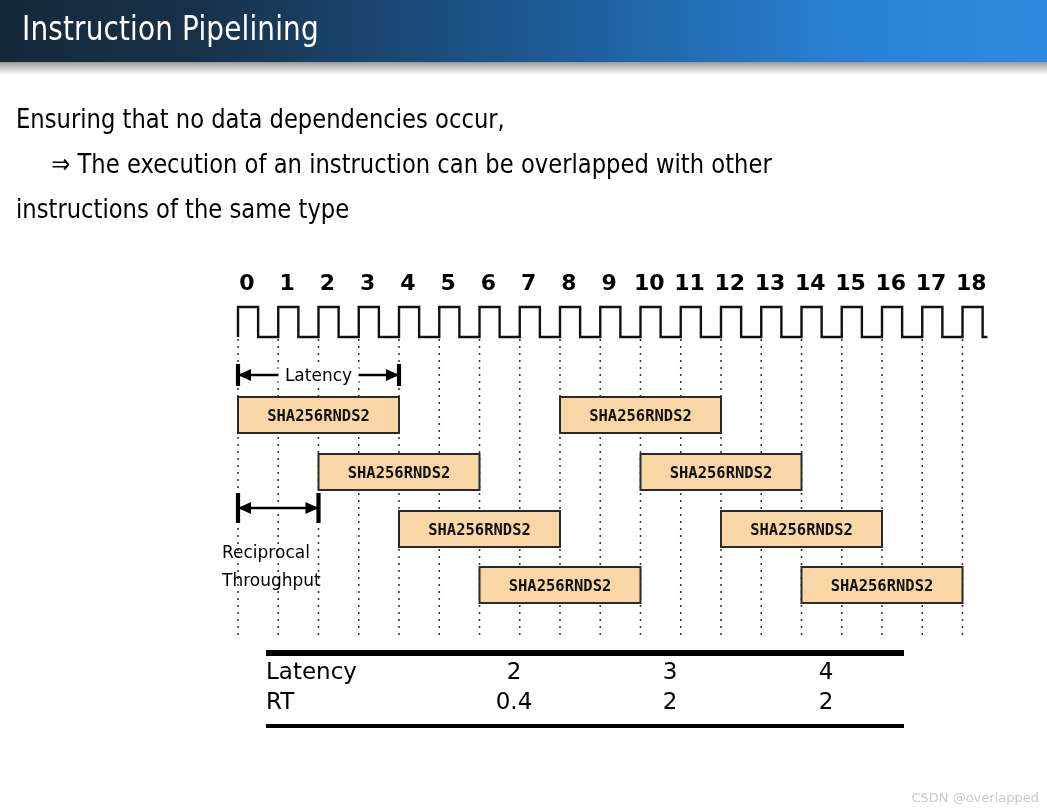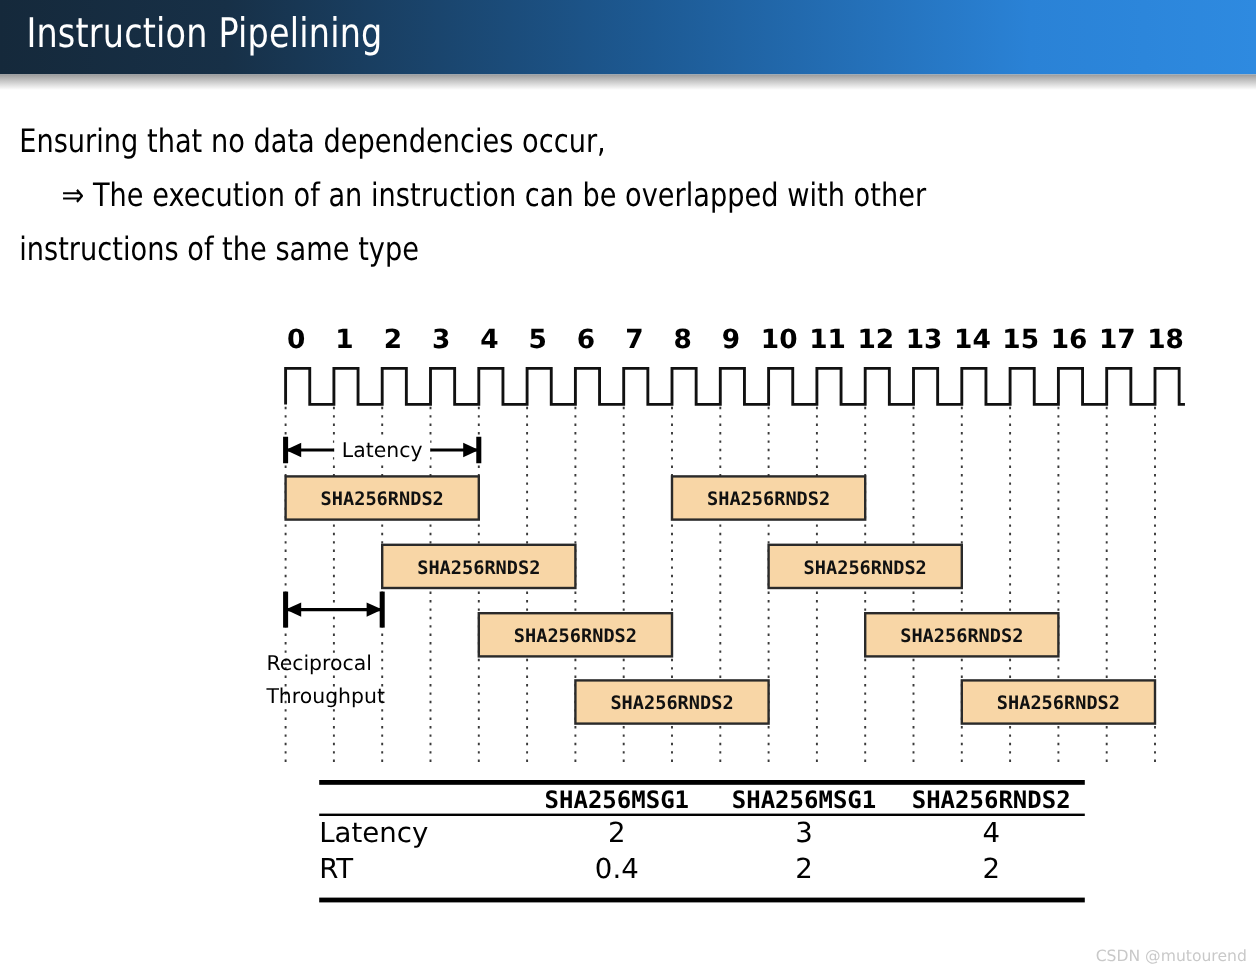--- a/index.html
+++ b/index.html
@@ -196,43 +196,33 @@
         <rect class="instr-box" x="479.5" y="302" width="161" height="36"></rect>
         <text class="box-label" x="560" y="326">SHA256RNDS2</text>
         <rect class="instr-box" x="801.5" y="302" width="161" height="36"></rect>
         <text class="box-label" x="882" y="326">SHA256RNDS2</text>
       </g>
   </svg>
 </div>
 
 <div id="spec-table">
   <div class="rule-thick"></div>
-  <table>
-    <thead>
-      <tr>
-        <th class="hdr-cell" style="width:170px"></th>
-        <th class="hdr-cell" style="width:156px">SHA256MSG1</th>
-        <th class="hdr-cell" style="width:156px">SHA256MSG1</th>
-        <th class="hdr-cell" style="width:156px">SHA256RNDS2</th>
-      </tr>
-    </thead>
-  </table>
   <div class="rule-thin"></div>
   <table>
     <tbody>
       <tr class="tr-h">
         <td class="rowname-cell" style="width:170px">Latency</td>
         <td class="val-cell" style="width:156px">2</td>
         <td class="val-cell" style="width:156px">3</td>
         <td class="val-cell" style="width:156px">4</td>
       </tr>
       <tr class="tr-h">
         <td class="rowname-cell" style="width:170px">RT</td>
         <td class="val-cell" style="width:156px">0.4</td>
         <td class="val-cell" style="width:156px">2</td>
         <td class="val-cell" style="width:156px">2</td>
       </tr>
     </tbody>
   </table>
   <div class="rule-thick" style="margin-top:8px"></div>
 </div>
 
-<div id="watermark">CSDN @mutourend</div>
+<div id="watermark">CSDN @overlapped</div>
 
 </body></html>

